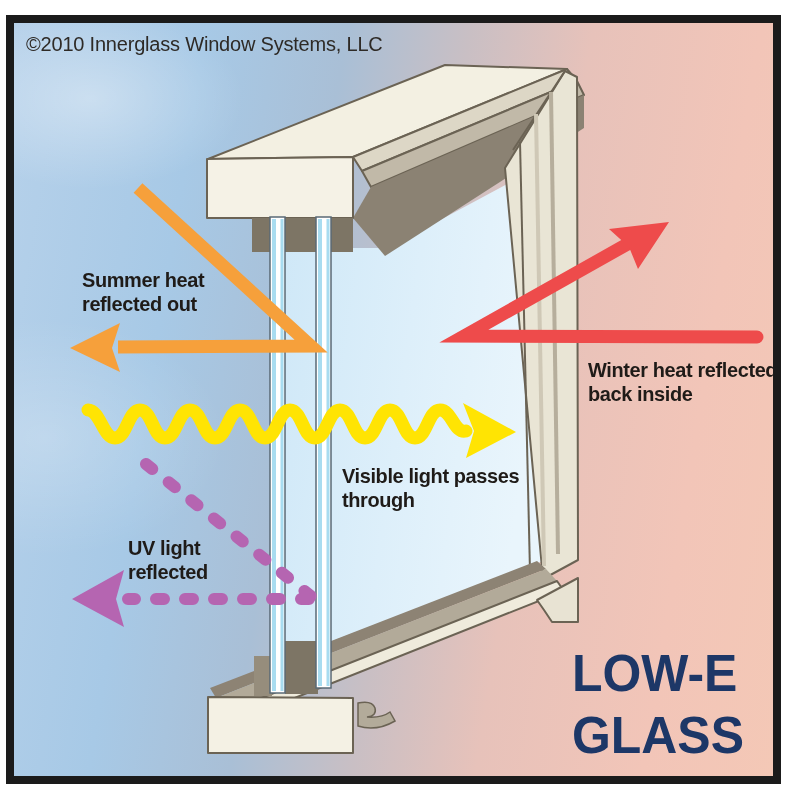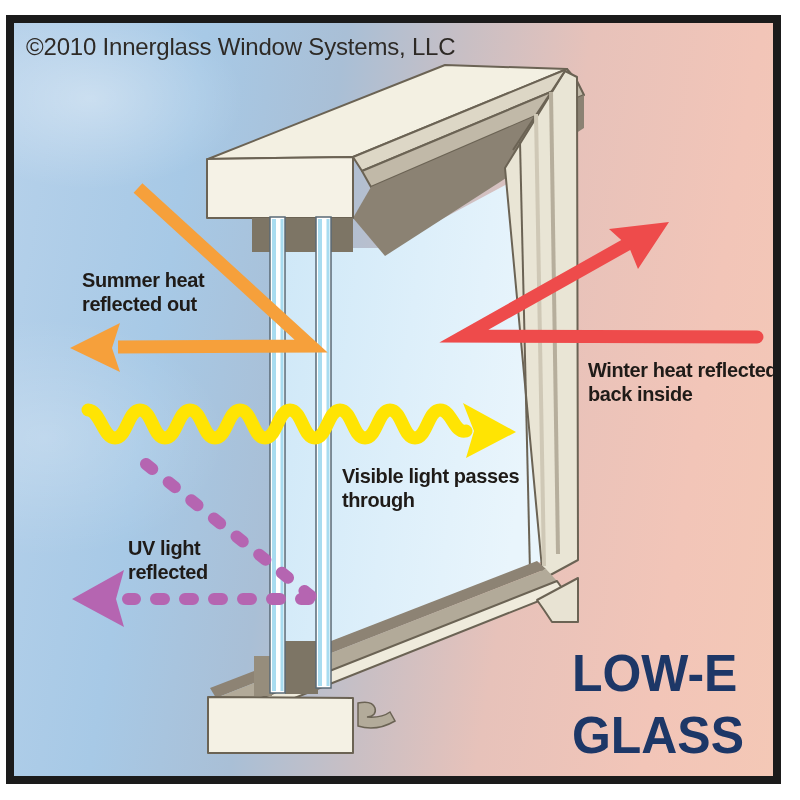--- a/index.html
+++ b/index.html
@@ -14,21 +14,21 @@
       radial-gradient(ellipse 260px 170px at 4% 55%, rgba(255,255,255,.22), rgba(255,255,255,0) 70%),
       linear-gradient(99deg,#b6d1ea 0%,#a7c9e6 22%,#a9bfd6 38%,#c9bfc4 52%,#e7c2ba 66%,#f2c5b8 85%,#f4c8b6 100%);
   }
   .scene{position:absolute;left:-14px;top:-23px;width:800px;height:800px;}
   .frame{
     position:absolute;left:6px;top:15px;width:775px;height:769px;box-sizing:border-box;
     border:8px solid #1b1b1b;z-index:10;pointer-events:none;
   }
   .copyright{
     position:absolute;left:26px;top:33px;z-index:6;
-    font-size:24px;color:#2e2a26;letter-spacing:-0.2px;white-space:nowrap;
+    font-size:20px;color:#2e2a26;letter-spacing:-0.2px;white-space:nowrap;
   }
   .lbl{
     position:absolute;z-index:6;font-size:21px;font-weight:700;color:#1f1b18;
     line-height:24px;letter-spacing:-0.4px;transform:scaleX(0.95);transform-origin:left top;
     white-space:nowrap;
   }
   .lbl-summer{left:82px;top:268px;}
   .lbl-winter{left:588px;top:358px;}
   .lbl-visible{left:342px;top:464px;}
   .lbl-uv{left:128px;top:536px;}

